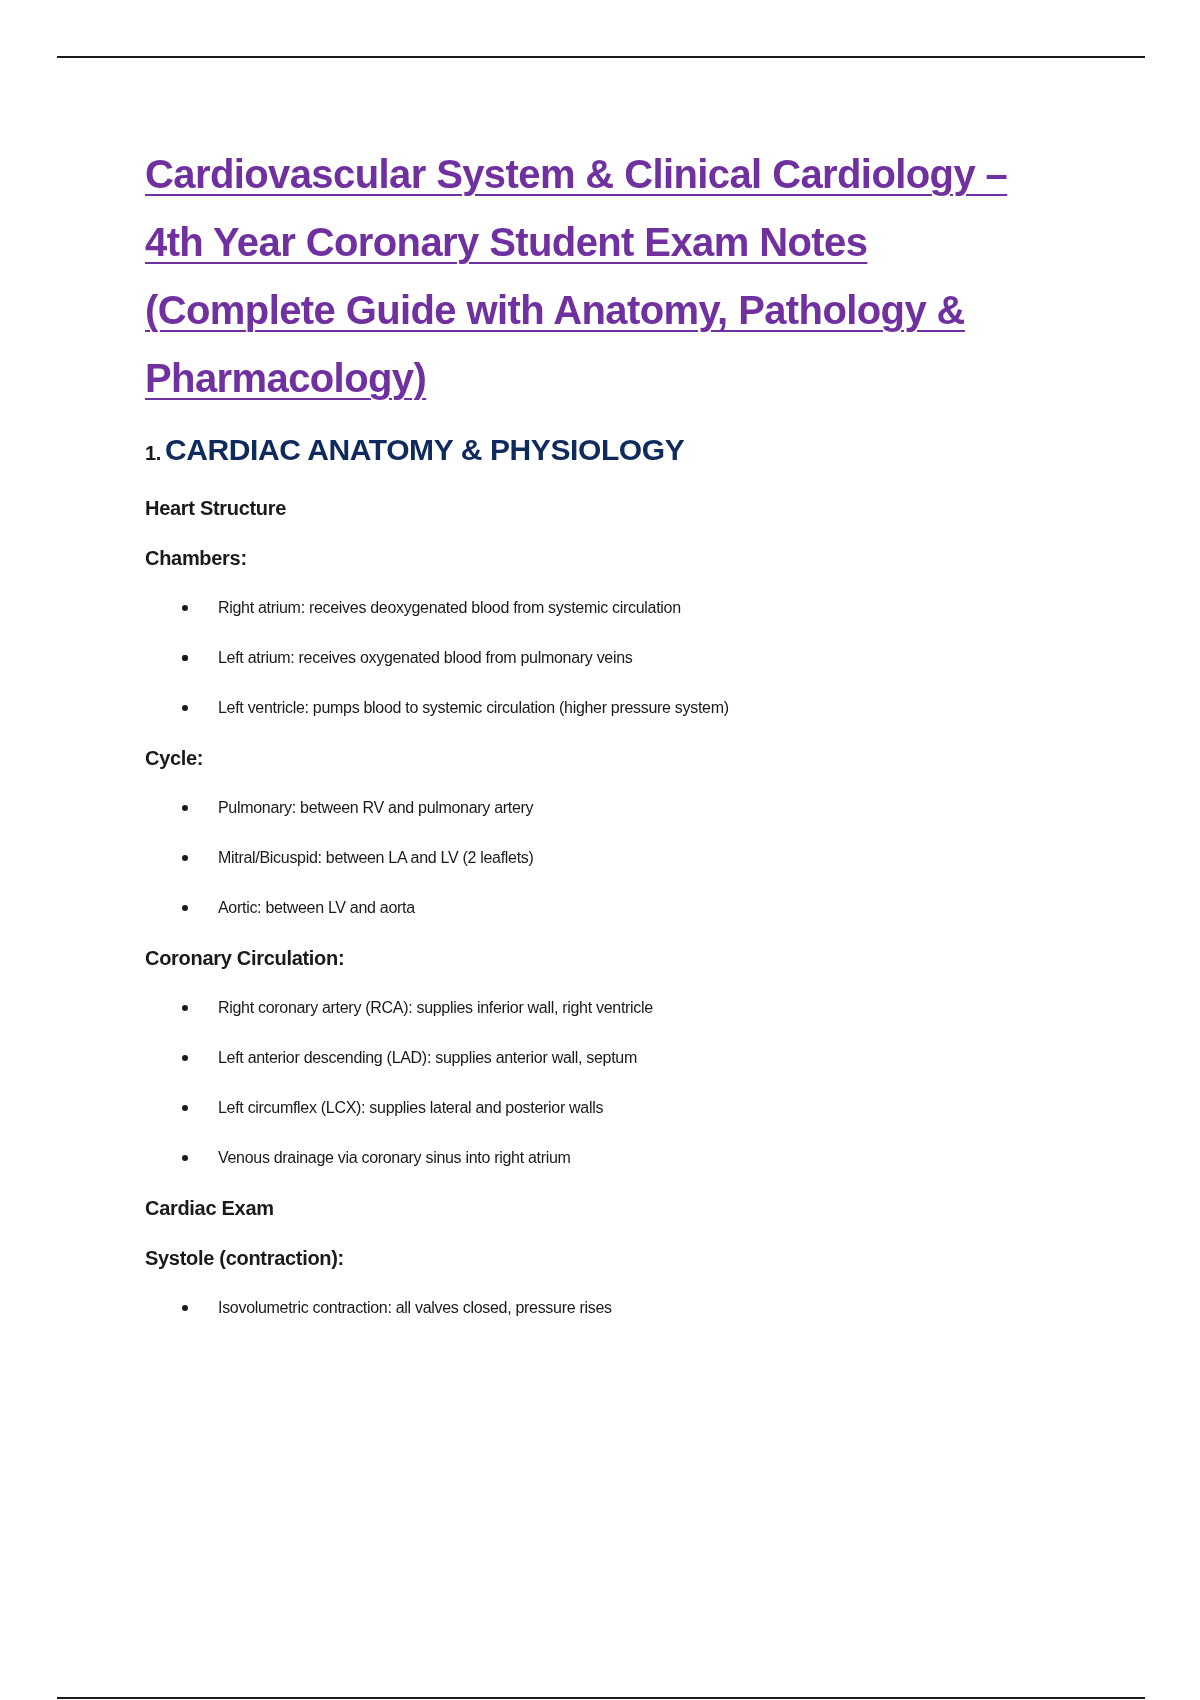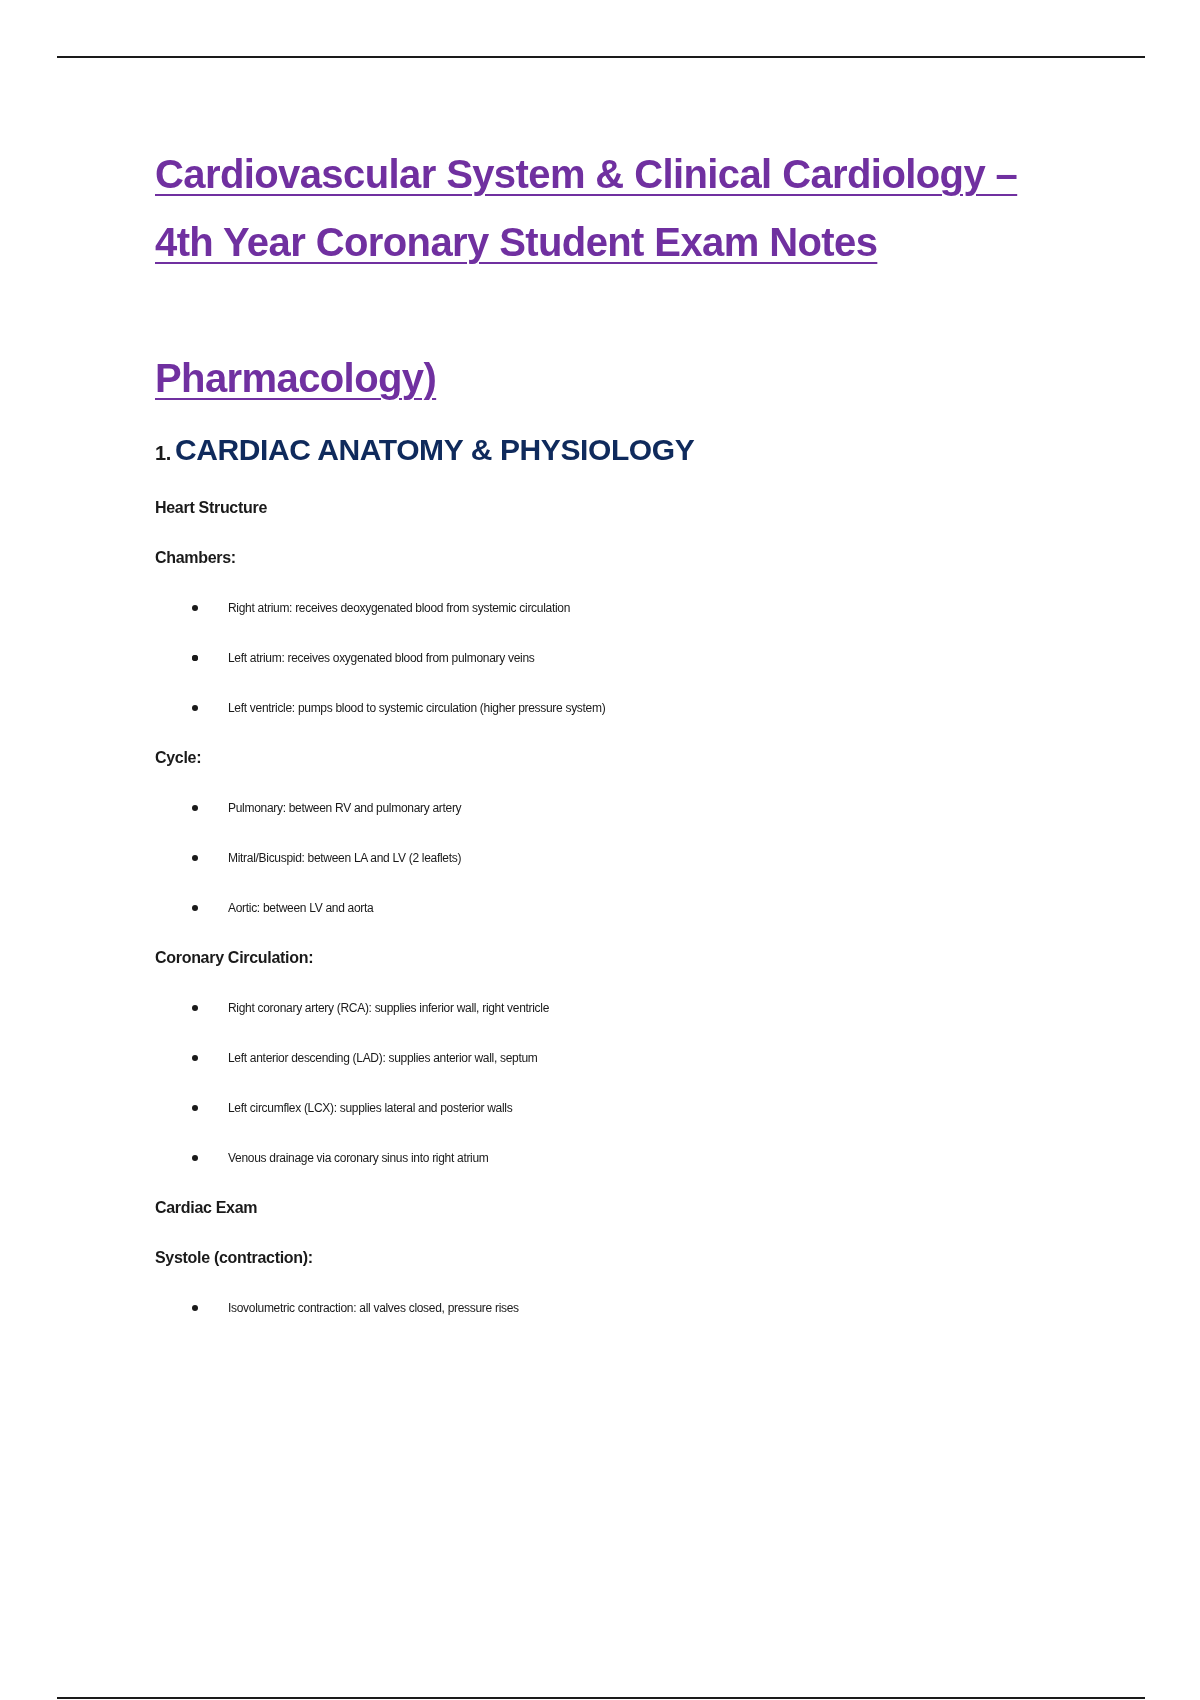--- a/index.html
+++ b/index.html
@@ -20,21 +20,21 @@
       left: 57px;
       width: 1088px;
       height: 2px;
       background: #1a1a1a;
     }
     .rule.top { top: 56px; }
     .rule.bottom { top: 1697px; }
 
     .page {
       position: absolute;
-      left: 155px;
+      left: 145px;
       top: 140px;
       width: 930px;
     }
     .doc-title {
       margin: 0;
       color: #7030a0;
       font-size: 40px;
       font-weight: bold;
       line-height: 68px;
       letter-spacing: -0.6px;
@@ -51,36 +51,36 @@
       letter-spacing: -0.4px;
     }
     .section-heading .num {
       font-size: 20px;
       color: #1a1a1a;
       font-weight: bold;
       margin-right: 4px;
     }
     .subhead {
       margin: 0;
-      font-size: 16px;
+      font-size: 20px;
       font-weight: bold;
       line-height: 50px;
       color: #1a1a1a;
       letter-spacing: -0.3px;
     }
     .subhead.first { margin-top: 10px; }
     ul.bullets {
       list-style: none;
       margin: 0;
       padding: 0;
     }
     ul.bullets li {
       position: relative;
       padding-left: 73px;
-      font-size: 12px;
+      font-size: 16px;
       line-height: 50px;
       color: #1a1a1a;
       letter-spacing: -0.3px;
     }
     ul.bullets li .bullet {
       position: absolute;
       left: 37px;
       top: 22px;
       width: 6px;
       height: 6px;
@@ -91,21 +91,21 @@
 </head>
 <body>
 
 <div class="rule top"></div>
 
 <div class="page">
 
   <h1 class="doc-title">
     <span>Cardiovascular System &amp; Clinical Cardiology – </span><br>
     <span>4th Year Coronary Student Exam Notes </span><br>
-    <br>
+    <span>(Complete Guide with Anatomy, Pathology &amp; </span><br>
     <span>Pharmacology)</span>
   </h1>
 
   <h2 class="section-heading">
     <span class="num">1.</span><span>CARDIAC ANATOMY &amp; PHYSIOLOGY</span>
   </h2>
 
   <p class="subhead first">Heart Structure</p>
 
   <p class="subhead">Chambers:</p>

